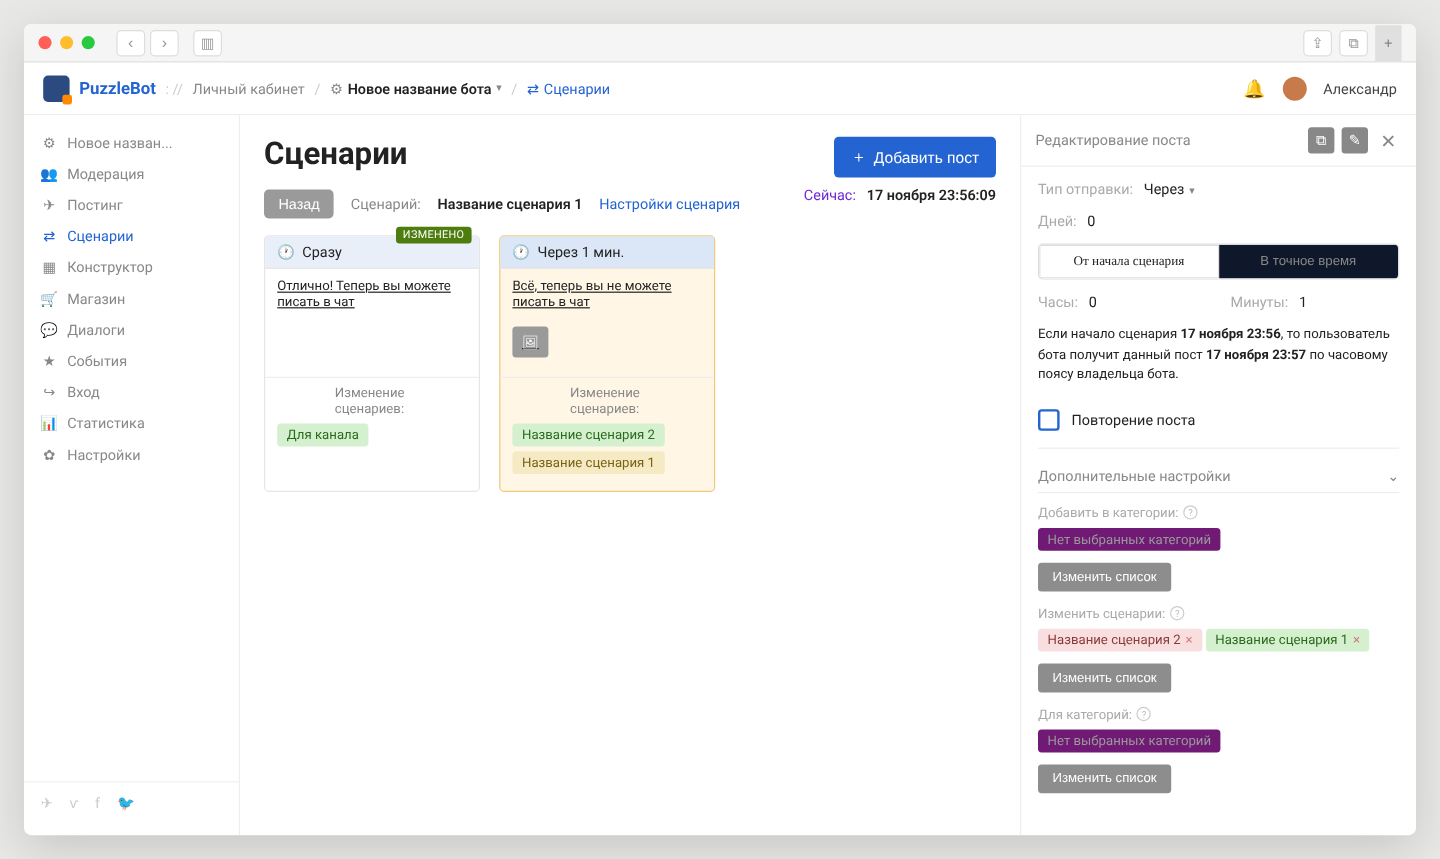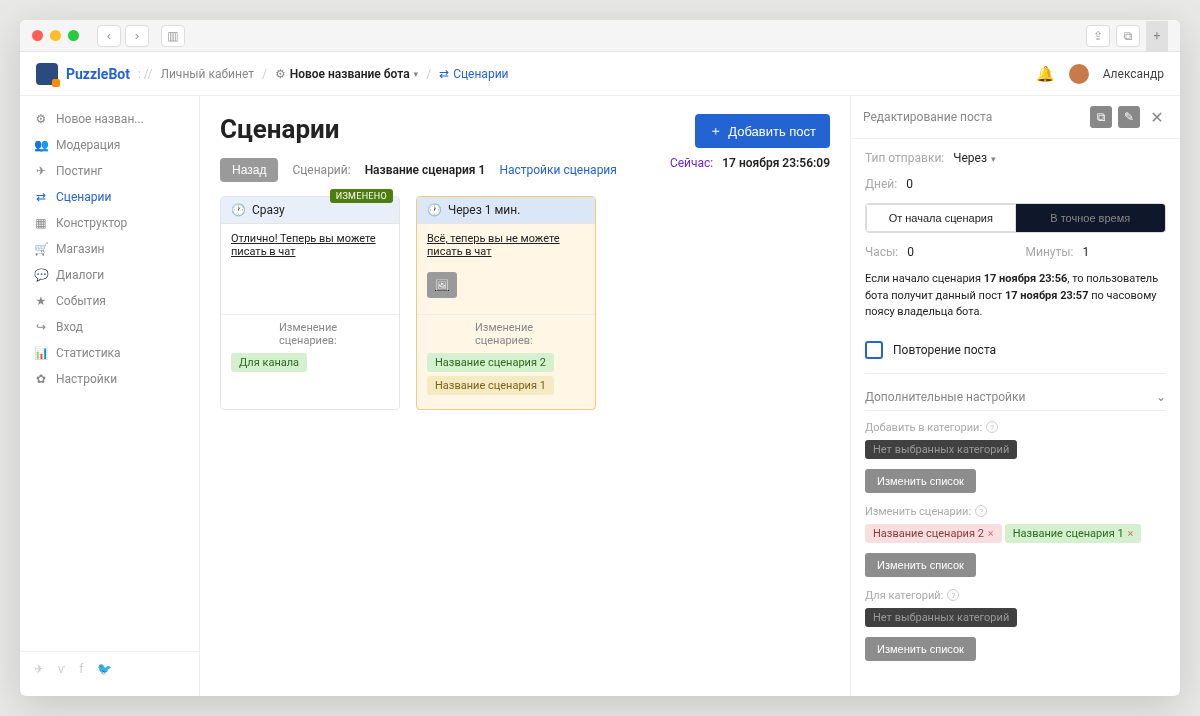--- a/index.html
+++ b/index.html
@@ -60,36 +60,36 @@
 .card.selected .card-head { background: #dbe7f7; }
 .card-body { padding: 8px 10px; min-height: 90px; text-decoration: underline; }
 .card-badge { position: absolute; top: -8px; right: 6px; background: #4d7c0f; color: #fff; font-size: 9px; padding: 2px 6px; border-radius: 3px; letter-spacing: 0.3px; }
 .media-box { width: 30px; height: 26px; background: #9a9a9a; border-radius: 3px; display: flex; align-items: center; justify-content: center; color: #fff; margin-top: 14px; margin-bottom: 6px; }
 .card-section { padding: 6px 10px 10px; border-top: 1px solid #eee; }
 .card-section-title { color: #888; margin-bottom: 6px; margin-left: 48px; }
 .tag { display: inline-block; padding: 3px 8px; border-radius: 3px; font-size: 11px; margin-bottom: 4px; }
 .tag-green { background: #d5f0cf; color: #2a6b1e; }
 .tag-yellow { background: #f6eac5; color: #7a6215; }
 .tag-pink { background: #f8dede; color: #8b3a3a; }
-.tag-grey { background: #404040; color: #999; }
+.tag-grey { background: #701a75; color: #999; }
 
 .panel { width: 330px; border-left: 1px solid #eee; display: flex; flex-direction: column; }
 .panel-head { display: flex; align-items: center; padding: 10px 12px; border-bottom: 1px solid #eee; }
 .panel-title { color: #888; font-size: 12px; flex: 1; }
 .panel-icons { display: flex; gap: 6px; }
 .pi { width: 22px; height: 22px; background: #888; color: #fff; border-radius: 3px; display:flex; align-items:center; justify-content:center; font-size:12px; cursor:pointer; }
 .pi.close { background: transparent; color: #888; font-size: 16px; }
 .panel-body { padding: 12px 14px; overflow-y: auto; }
 .prow { margin-bottom: 12px; font-size: 12px; }
 .prow-label { color: #aaa; margin-right: 6px; }
 .prow-val { color: #222; }
 .dd-caret { color: #888; margin-left: 4px; font-size: 9px; }
 .toggle-group { display: flex; border: 1px solid #ddd; border-radius: 4px; overflow: hidden; margin-bottom: 12px; }
 .toggle-group button { flex: 1; padding: 8px; background: #0f172a; border: none; font-size: 11px; cursor: pointer; color: #888; }
-.toggle-group button.active { background: #fff; color: #222; font-weight: 500; box-shadow: inset 0 0 0 1px #ddd; }
+.toggle-group button.active { background: #fff; color: #222; font-weight: 500; box-shadow: inset 0 0 0 1px #ddd; font-family: Liberation Serif, serif; }
 .two-col { display: flex; gap: 20px; margin-bottom: 12px; }
 .two-col > div { flex: 1; }
 .note { font-size: 11px; line-height: 1.5; color: #222; margin-bottom: 14px; }
 .note b { font-weight: 700; }
 .checkbox-row { display: flex; align-items: center; gap: 10px; padding: 6px 0 14px; border-bottom: 1px solid #eee; margin-bottom: 10px; }
 .chk { width: 18px; height: 18px; border: 2px solid #2364d2; border-radius: 3px; }
 .collapse-row { display: flex; align-items: center; justify-content: space-between; color: #888; padding: 6px 0; border-bottom: 1px solid #eee; margin-bottom: 10px; cursor: pointer; }
 .sec-label { color: #aaa; font-size: 11px; margin-bottom: 6px; display: flex; align-items: center; gap: 4px; }
 .info-dot { width: 12px; height: 12px; border: 1px solid #ccc; border-radius: 50%; font-size: 8px; color: #bbb; display:inline-flex; align-items:center; justify-content:center; }
 .btn-grey { display: inline-block; background: #8d8d8d; color: #fff; border: none; padding: 6px 12px; border-radius: 3px; font-size: 11px; cursor: pointer; margin-bottom: 12px; }

